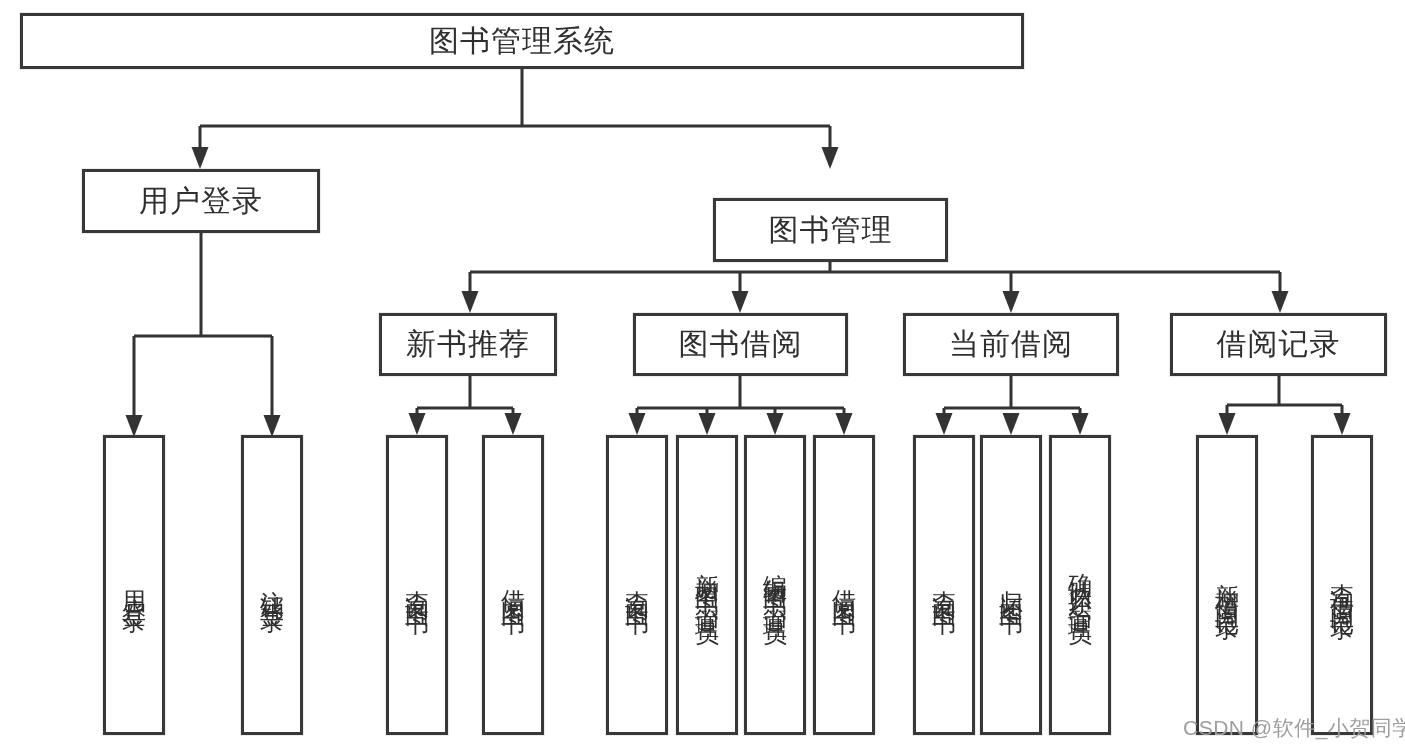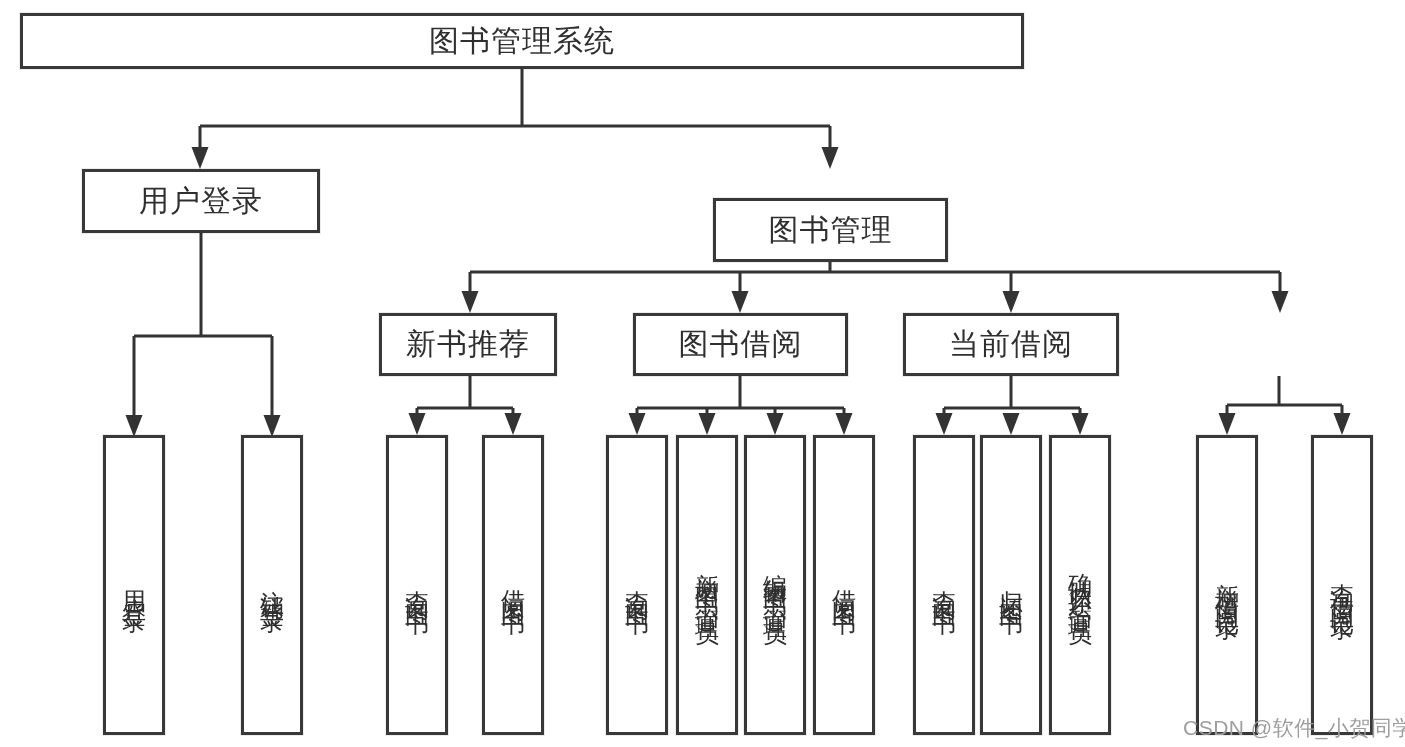--- a/index.html
+++ b/index.html
@@ -93,20 +93,23 @@
 
   <div class="node" style="left:363px;top:313px;width:178px;height:63px;margin-left:16px;">
     <span class="h-label">新书推荐</span>
   </div>
   <div class="node" style="left:633px;top:313px;width:215px;height:63px;">
     <span class="h-label">图书借阅</span>
   </div>
   <div class="node" style="left:903px;top:313px;width:216px;height:63px;">
     <span class="h-label">当前借阅</span>
   </div>
+  <div class="node" style="left:1170px;top:313px;width:217px;height:63px;">
+    <span class="h-label">借阅记录</span>
+  </div>
 
   <div class="node leaf" style="left:103px;">
     <span class="v-label">用户登录</span>
   </div>
   <div class="node leaf" style="left:241px;">
     <span class="v-label">注销登录</span>
   </div>
   <div class="node leaf" style="left:386px;">
     <span class="v-label">查询图书</span>
   </div>

